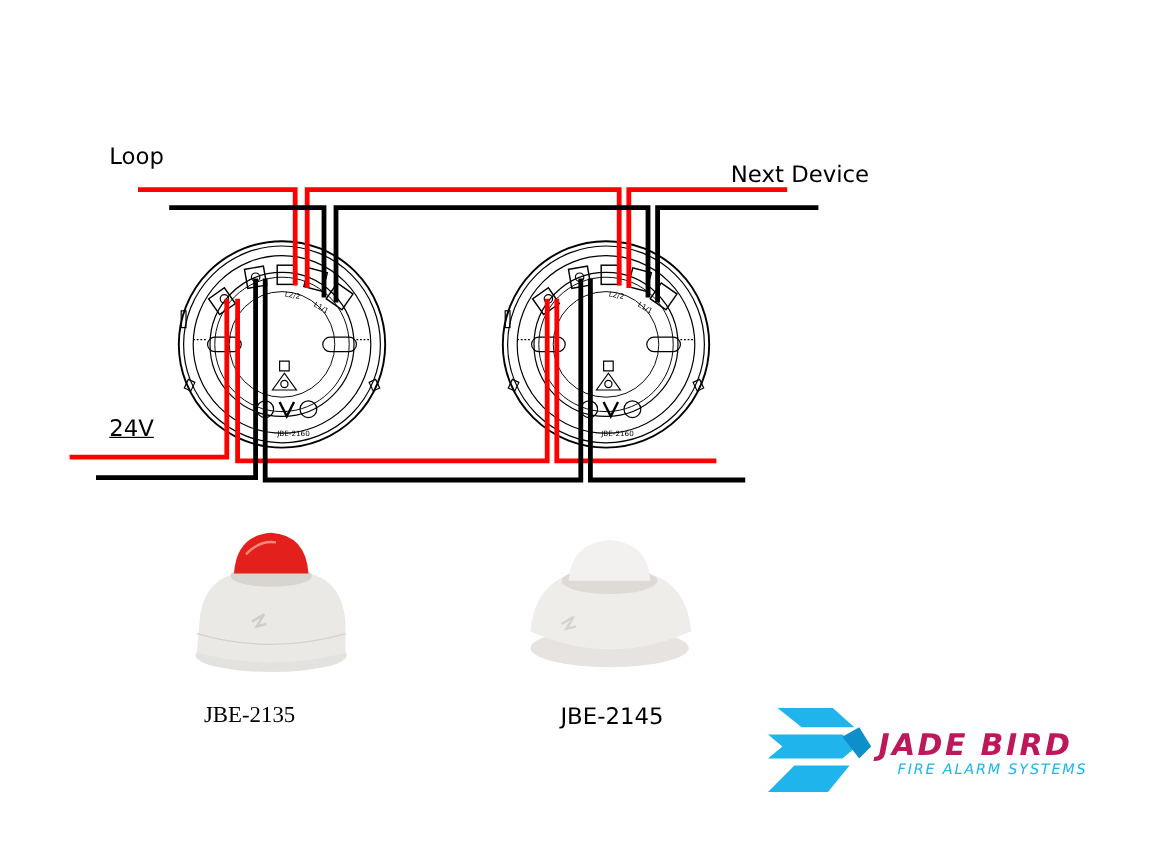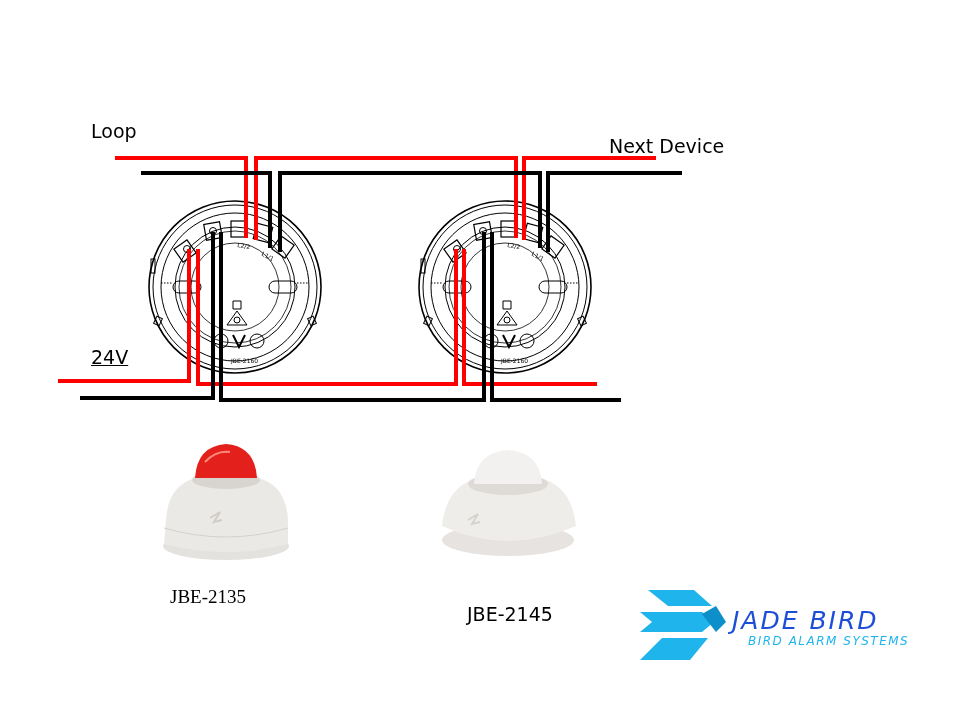--- a/index.html
+++ b/index.html
@@ -98,17 +98,17 @@
       <polygon points="662,638 708,638 690,660 640,660" fill="#1fb5ec"></polygon>
       <polygon points="702,614 716,606 726,622 716,632" fill="#0d8fc9"></polygon>
     </g>
   </svg>
 
   <div class="label" style="left:91px;top:120px;">Loop</div>
   <div class="label" style="left:609px;top:135px;">Next Device</div>
   <div class="label" style="left:91px;top:346px;text-decoration:underline;">24V</div>
 
   <div class="label" style="left:170px;top:586px;font-family:Liberation Serif, serif;">JBE-2135</div>
-  <div class="label" style="left:467px;top:586px;margin-top:17px;">JBE-2145</div>
+  <div class="label" style="left:467px;top:586px;">JBE-2145</div>
 
-  <div style="position:absolute;left:732px;top:606px;font-size:25px;font-weight:normal;font-style:italic;letter-spacing:2px;color:#1d4ed8;font-family:'DejaVu Sans',sans-serif;">JADE BIRD</div>
-  <div style="position:absolute;left:748px;top:634px;font-size:12px;font-style:italic;letter-spacing:1.5px;color:#1fb5ec;font-family:'DejaVu Sans',sans-serif;">BIRD ALARM SYSTEMS</div>
+  <div style="position:absolute;left:732px;top:606px;font-size:25px;font-weight:bold;font-style:italic;letter-spacing:2px;color:#be185d;font-family:'DejaVu Sans',sans-serif;">JADE BIRD</div>
+  <div style="position:absolute;left:748px;top:634px;font-size:12px;font-style:italic;letter-spacing:1.5px;color:#1fb5ec;font-family:'DejaVu Sans',sans-serif;">FIRE ALARM SYSTEMS</div>
 </div>
 
 </body></html>

